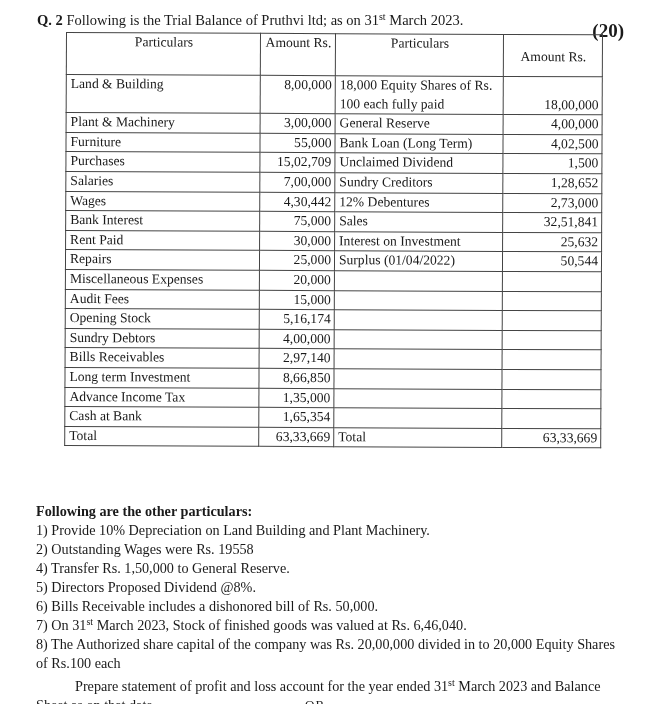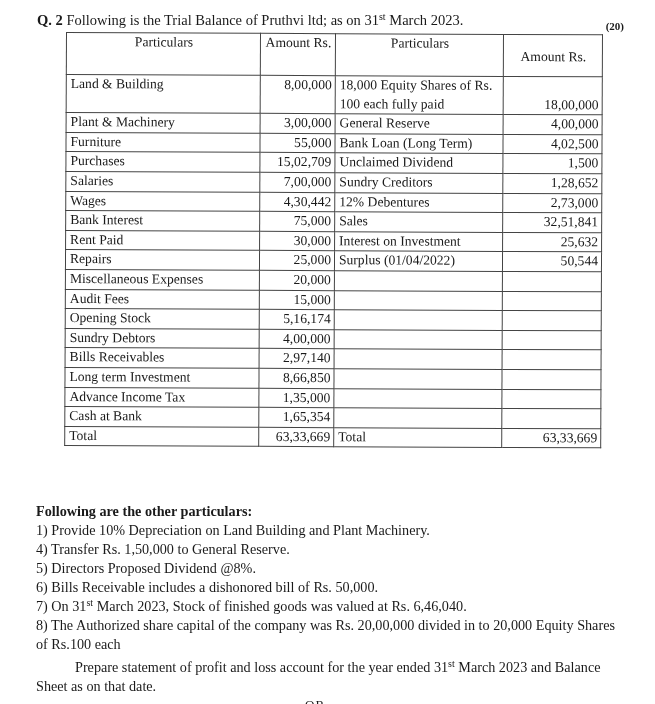--- a/index.html
+++ b/index.html
@@ -8,21 +8,21 @@
     font-family: "Liberation Serif", "DejaVu Serif", serif;
     color: #1a1a1a;
   }
   .q-header {
     position: absolute; left: 37px; top: 12px;
     font-size: 14.5px; white-space: nowrap;
   }
   .q-header b { font-weight: bold; text-align: center; }
   .marks {
     position: absolute; right: 31px; top: 20px;
-    font-size: 11px; font-weight: bold;
+    font-size: 19px; font-weight: bold;
   }
   sup { font-size: 10px; vertical-align: 5px; line-height: 0; }
 
   table.tb {
     position: absolute; left: 66px; top: 32px;
     border-collapse: collapse;
     font-size: 13.6px;
     transform: rotate(0.25deg);
     transform-origin: top left;
   }
@@ -184,20 +184,21 @@
         <td class="c3">Total</td>
         <td class="c4">63,33,669</td>
       </tr>
     </tbody>
 </table>
 
 <div class="notes">
   <div class="title">Following are the other particulars:</div>
   <div id="notes-list">
       <div class="item">1) Provide 10% Depreciation on Land Building and Plant Machinery.</div>
+      <div class="item">2) Outstanding Wages were Rs. 19558</div>
       <div class="item">4) Transfer Rs. 1,50,000 to General Reserve.</div>
       <div class="item">5) Directors Proposed Dividend @8%.</div>
       <div class="item">6) Bills Receivable includes a dishonored bill of Rs. 50,000.</div>
     </div>
   <div class="item">
     <span>7) On 31</span><sup>st</sup><span> March 2023, Stock of finished goods was valued at Rs. 6,46,040.</span>
   </div>
   <div class="wrap">8) The Authorized share capital of the company was Rs. 20,00,000 divided in to 20,000 Equity Shares of Rs.100 each</div>
   <div class="prepare">
     <span>Prepare statement of profit and loss account for the year ended 31</span><sup>st</sup><span> March 2023 and Balance Sheet as on that date.</span>

